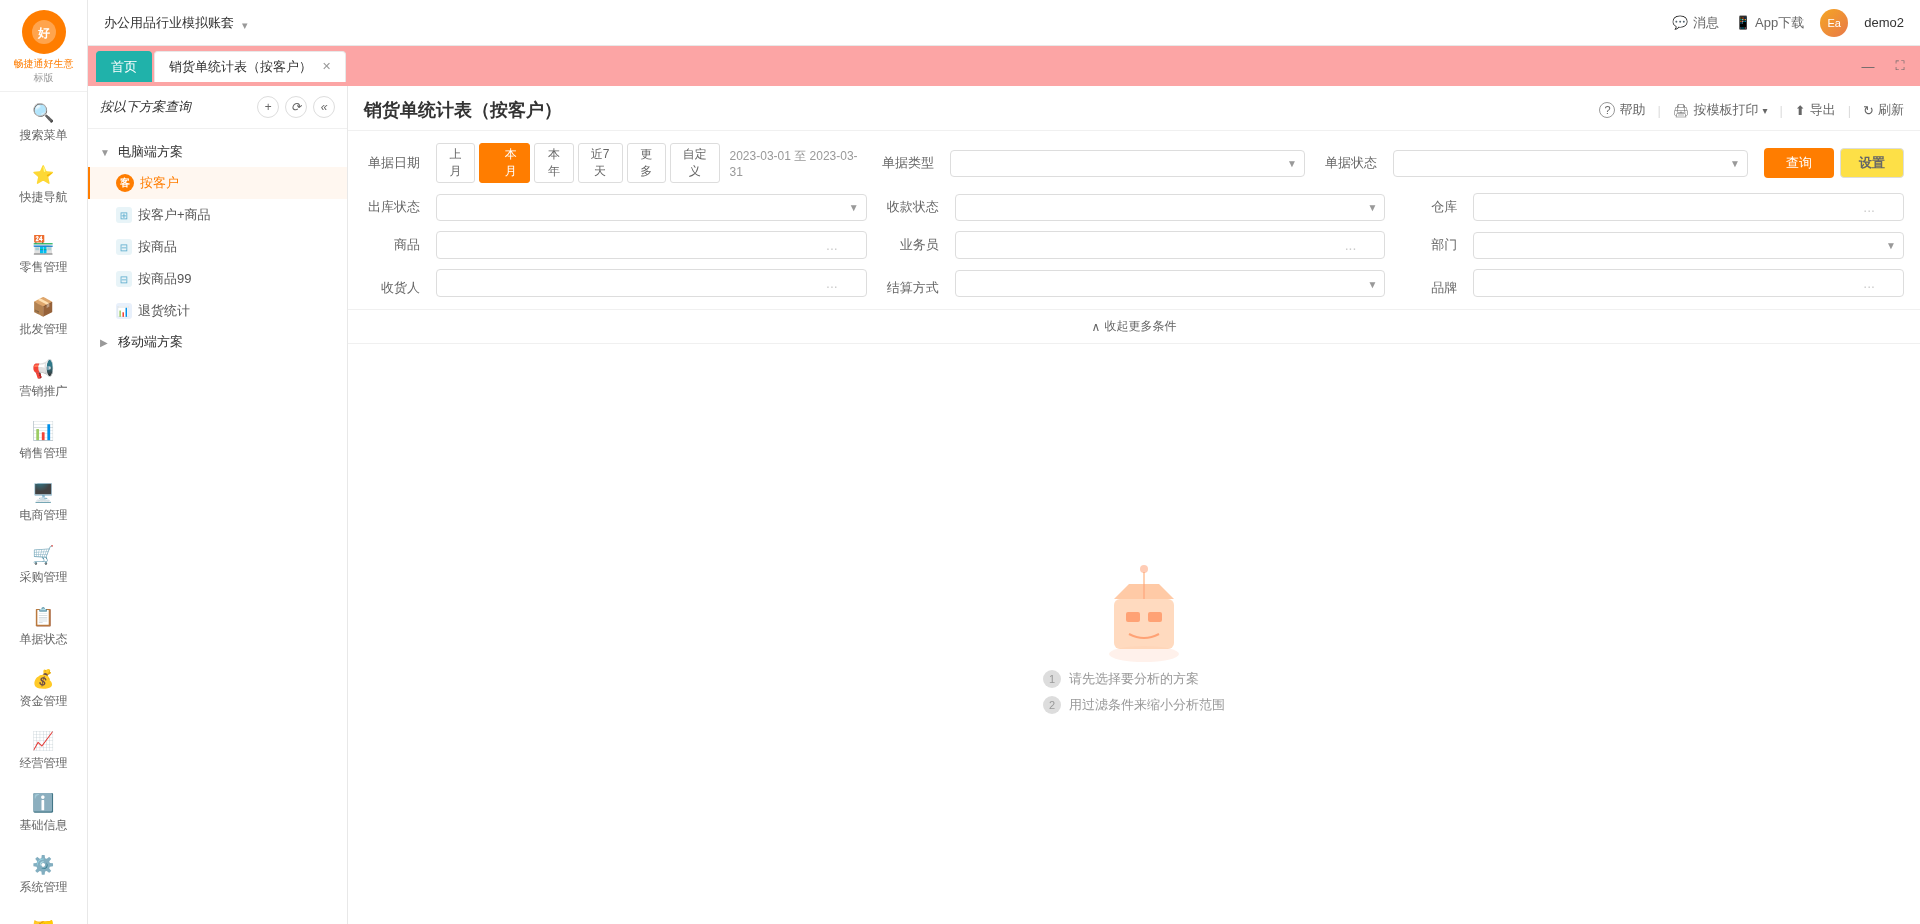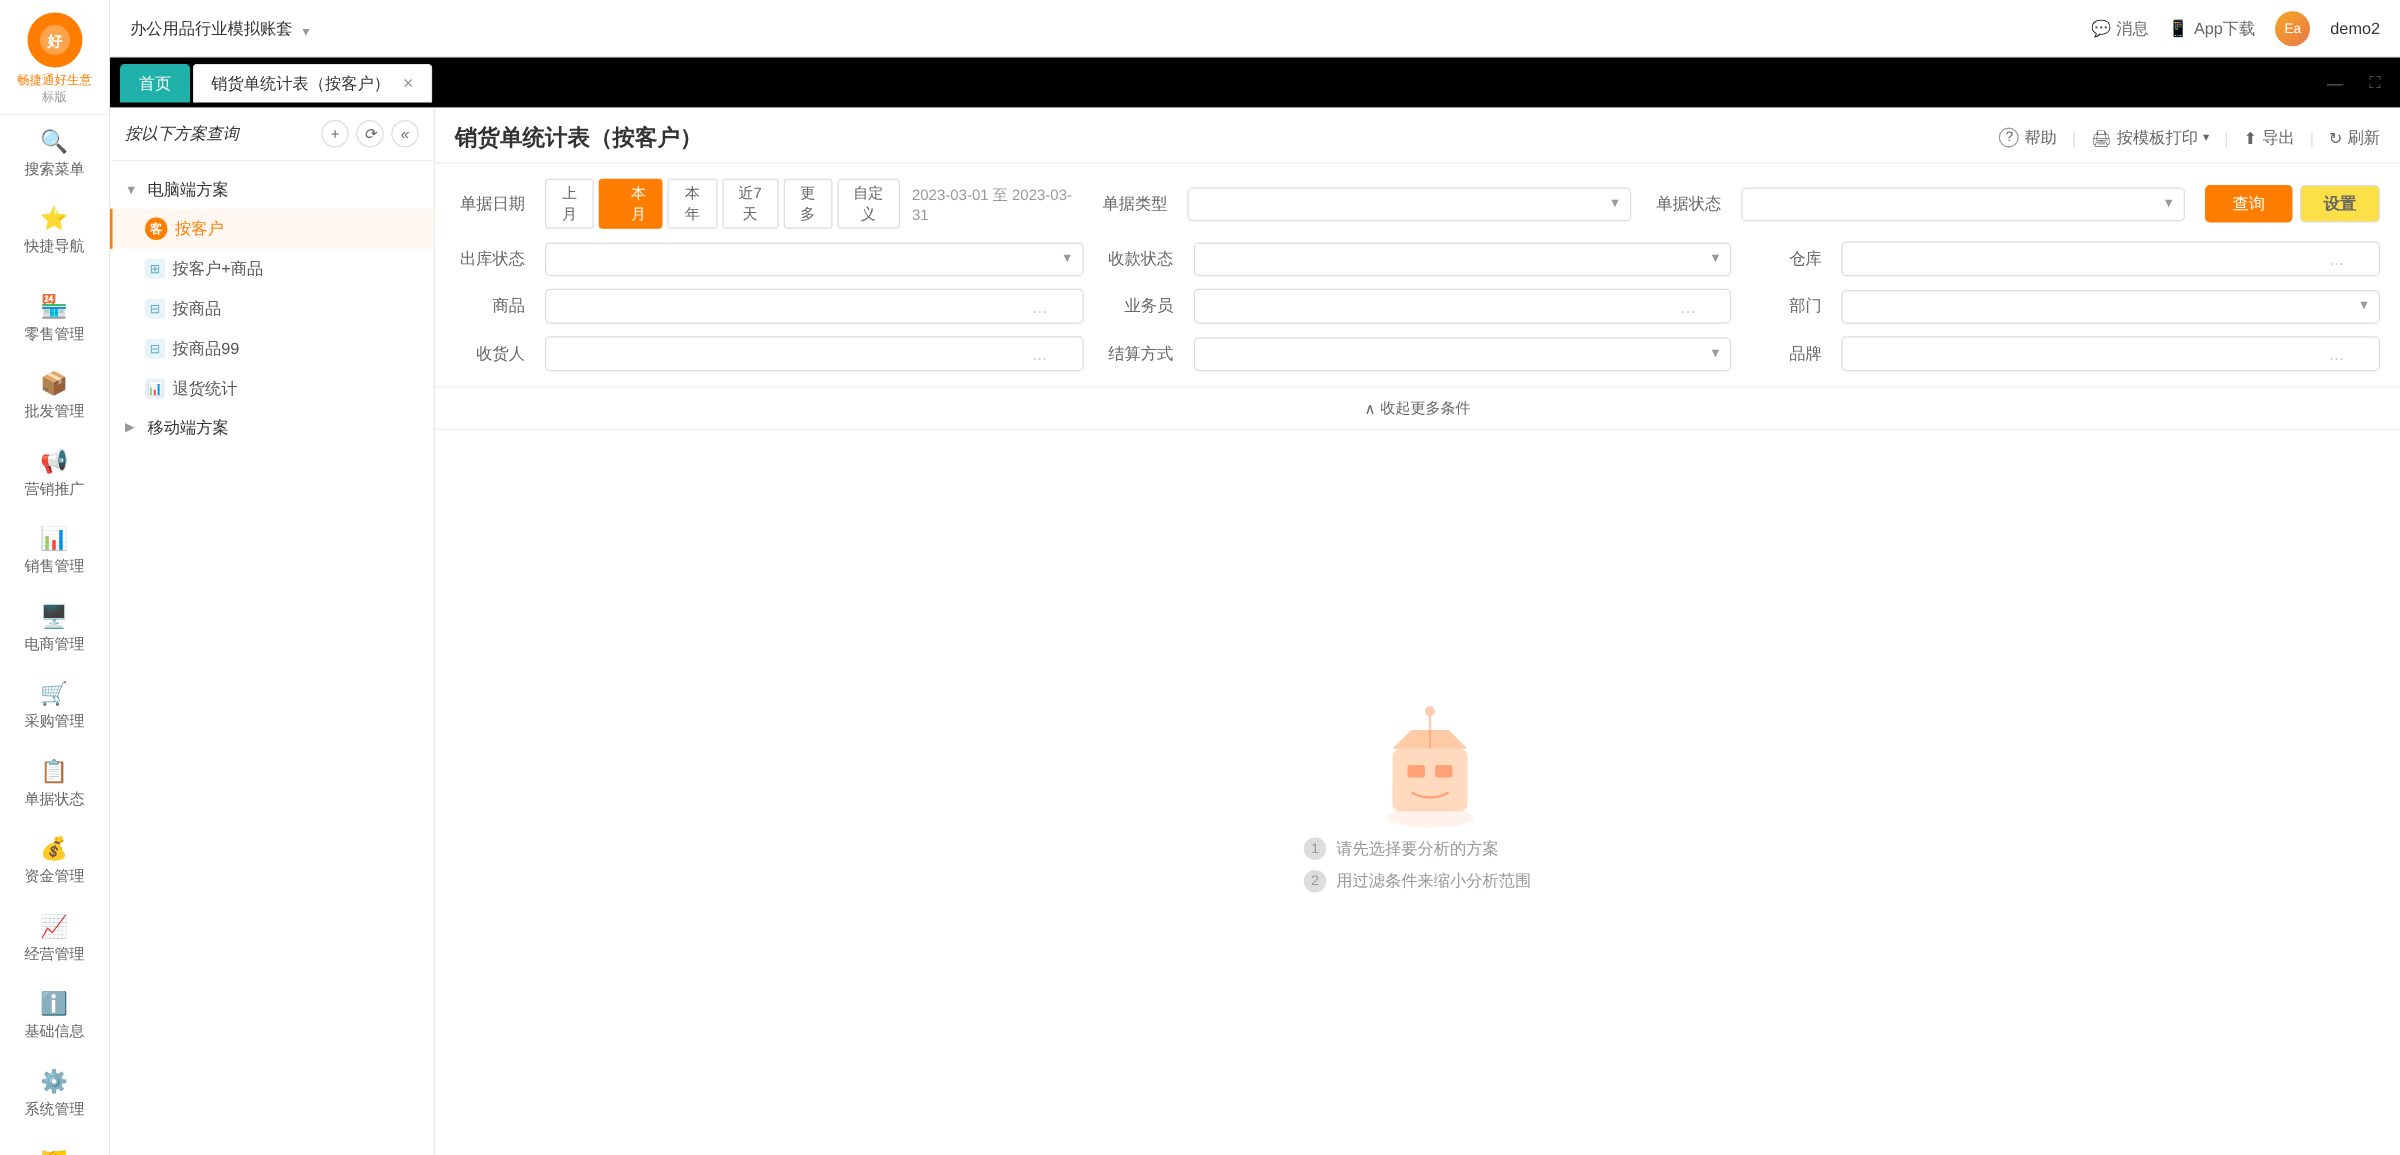--- a/index.html
+++ b/index.html
@@ -20,21 +20,21 @@
     
     .topbar { height: 46px; background: #fff; border-bottom: 1px solid #e8e8e8; display: flex; align-items: center; justify-content: space-between; padding: 0 16px; }
     .topbar-left { display: flex; align-items: flex-end; gap: 8px; }
     .topbar-title { font-size: 13px; color: #333; }
     .topbar-dropdown { color: #999; font-size: 11px; cursor: pointer; }
     .topbar-right { display: flex; align-items: center; gap: 16px; }
     .topbar-action { display: flex; align-items: center; gap: 4px; color: #666; font-size: 13px; cursor: pointer; }
     .user-avatar { width: 28px; height: 28px; border-radius: 50%; background: linear-gradient(135deg, #f5a623, #e8794a); display: flex; align-items: center; justify-content: center; color: #fff; font-size: 11px; cursor: pointer; }
 
     
-    .tabbar { height: 40px; background: #000000; display: flex; align-items: center; padding: 0 8px; gap: 2px; }
+    .tabbar { height: 40px; background: #fca5a5; display: flex; align-items: center; padding: 0 8px; gap: 2px; }
     .tab { display: flex; align-items: center; gap: 6px; padding: 6px 14px; border-radius: 4px 4px 0 0; font-size: 13px; cursor: pointer; background: #fff; color: #666; border: 1px solid #e8e8e8; border-bottom: none; }
     .tab.active { color: #333; font-weight: 500; }
     .tab-home { background: #20b2aa; color: #fff; border-color: #20b2aa; }
     .tab-close { font-size: 11px; color: #999; cursor: pointer; margin-left: 4px; }
     .tab-bar-actions { margin-left: auto; display: flex; gap: 8px; }
     .tab-bar-btn { width: 24px; height: 24px; display: flex; align-items: center; justify-content: center; cursor: pointer; color: #666; }
 
     
     .content-area { flex: 1; display: flex; overflow: hidden; }
 
@@ -60,21 +60,21 @@
     
     .page-header { padding: 12px 16px 8px; display: flex; align-items: center; justify-content: space-between; border-bottom: 1px solid #f0f0f0; }
     .page-title { font-size: 18px; font-weight: 600; color: #333; }
     .page-header-actions { display: flex; align-items: center; gap: 12px; }
     .header-action { display: flex; align-items: center; gap: 4px; font-size: 13px; color: #666; cursor: pointer; }
     .header-action-divider { color: #ddd; }
 
     
     .filter-area { padding: 12px 16px; border-bottom: 1px solid #f0f0f0; }
     .filter-row { display: flex; align-items: center; gap: 16px; margin-bottom: 10px; }
-    .filter-row:last-child { margin-bottom: 0; }
+    .filter-row:last-child { margin-bottom: 0; align-items: flex-end; }
     .filter-label { font-size: 13px; color: #666; width: 56px; flex-shrink: 0; text-align: right; }
     .filter-input-wrap { flex: 1; position: relative; }
     .filter-date-group { display: flex; align-items: center; gap: 6px; }
     .date-quick-btns { display: flex; gap: 4px; align-items: center; }
     .date-btn { padding: 2px 8px; border: 1px solid #ddd; border-radius: 3px; font-size: 12px; color: #666; cursor: pointer; background: #fff; }
     .date-btn.active { background: #ff7d00; color: #fff; border-color: #ff7d00; padding-left: 20px; }
     .date-range { font-size: 12px; color: #999; margin-left: 4px; }
 
     .filter-select { width: 100%; border: 1px solid #ddd; border-radius: 4px; padding: 5px 28px 5px 10px; font-size: 13px; color: #333; background: #fff; appearance: none; cursor: pointer; }
     .filter-select-wrap { position: relative; flex: 1; }

